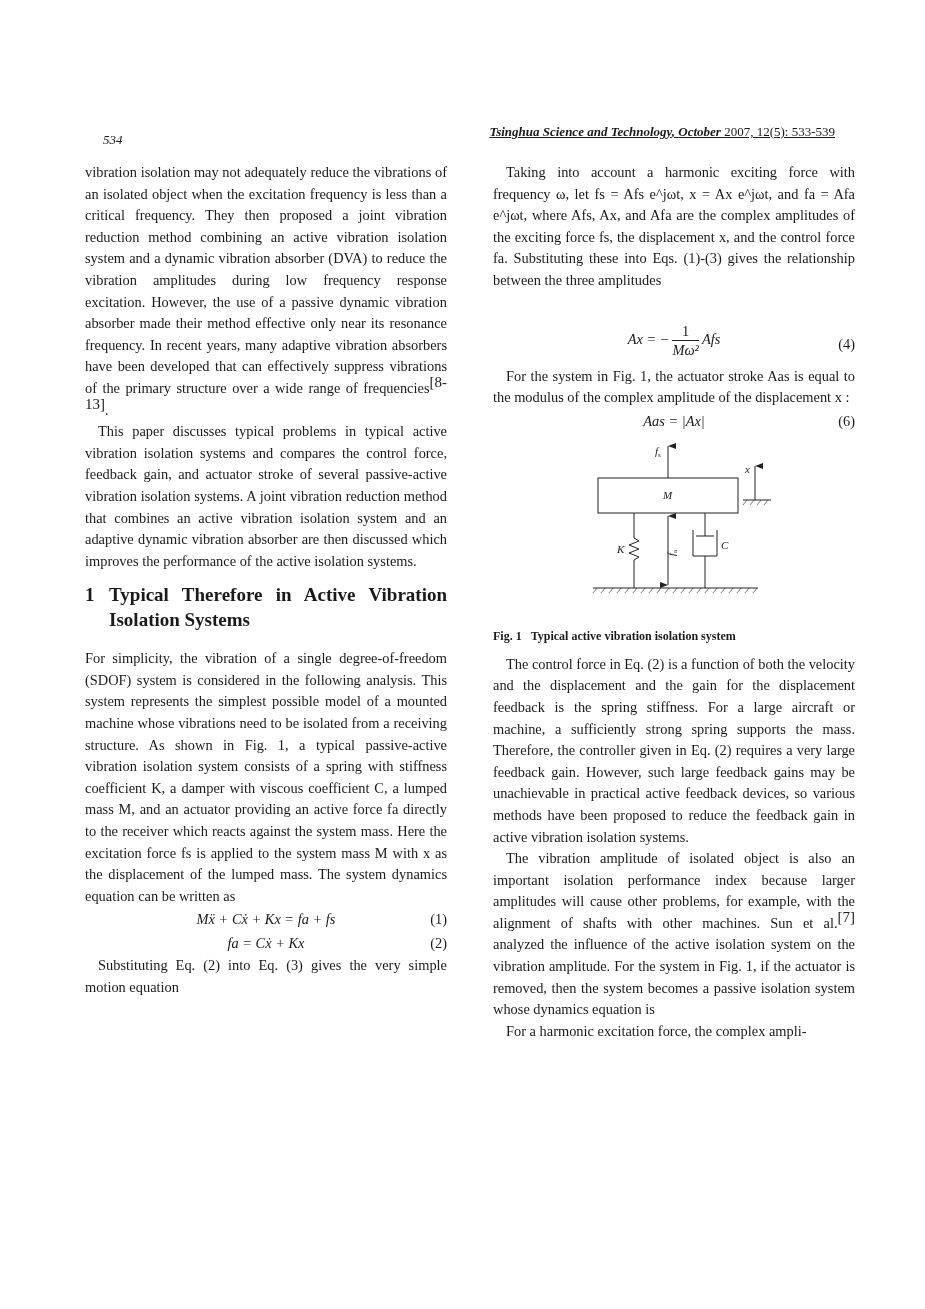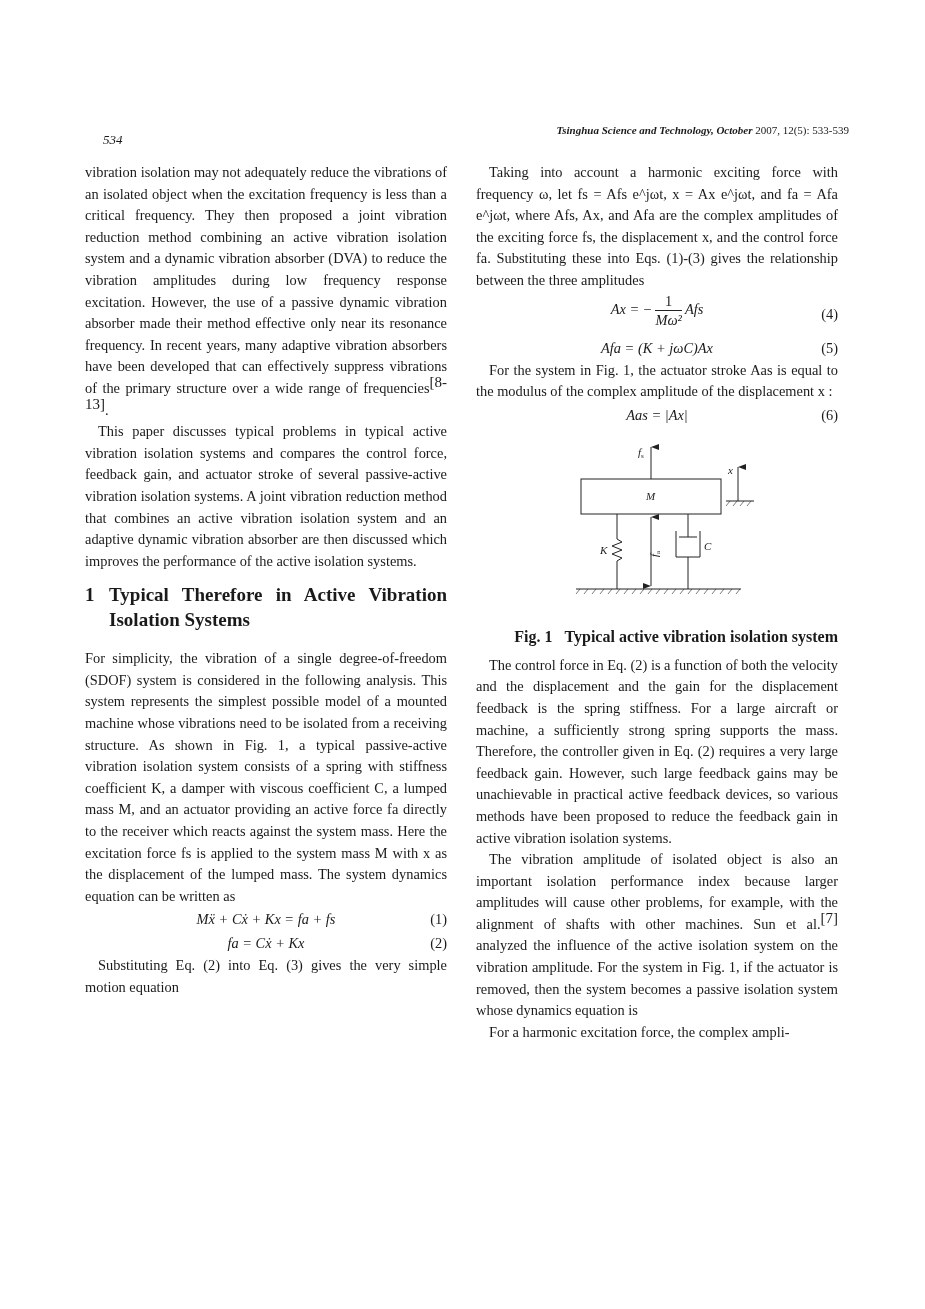--- a/index.html
+++ b/index.html
@@ -1,33 +1,33 @@
 <!DOCTYPE html>
 <html><head>
 <meta charset="utf-8">
 <style>
   html, body { margin:0; padding:0; background:#fff; }
   body { width:925px; height:1309px; position:relative; overflow:hidden;
          font-family:"Liberation Serif","DejaVu Serif",serif; color:#1a1a1a; }
   .hdr-left { position:absolute; left:103px; top:132px; font-size:13px;font-style:italic; }
-  .hdr-right { position:absolute; right:76px; top:124px; font-size:11px; }
+  .hdr-right { position:absolute; right:90px; top:124px; font-size:13px;text-decoration:underline; }
   .hdr-right i { font-weight:bold; font-style:italic; }
   .col { position:absolute; width:362px; font-size:14.4px; line-height:21.6px; text-align:justify; }
   .col-left { left:85px; top:162px; }
-  .col-right { left:476px; top:162px; }
+  .col-right { left:493px; top:162px; }
   p { margin:0; }
   p.ind { text-indent:13px; }
   .eq { position:relative; height:24px; line-height:24px; text-align:center; font-style:italic; }
   .eq .num { position:absolute; right:0; top:0; font-style:normal; }
-  .eq.tall { height:44px; }
+  .eq.tall { height:44px;margin-top:30px; }
   .sec { font-weight:bold; font-size:19px; line-height:25px; margin:10px 0 16px 0; display:flex; }
   .sec .n { width:32px; }
   sub, sup { font-size:15px; line-height:0; }
-  .fig { position:relative; height:190px; margin:12px 0 0 0; }
-  .figcap { text-align:right; font-weight:bold; font-size:16px; line-height:16px; margin:0 0 10px 0; }
+  .fig { position:relative; height:190px; margin:5px 0 0 0; }
+  .figcap { text-align:left; font-weight:bold; font-size:12px; line-height:16px; margin:0 0 10px 0; }
   .frac { display:inline-block; vertical-align:middle; text-align:center; margin:0 3px; }
   .frac span { display:block; line-height:18px; }
   .frac .top { border-bottom:1px solid #222; padding:0 2px; font-style:normal; }
 </style>
 </head>
 <body>
 
 <div>
   <span class="hdr-left">534</span>
   <span class="hdr-right">
@@ -48,21 +48,20 @@
   <div class="eq"><span>fa = Cẋ + Kx</span><span class="num">(2)</span></div>
   <p class="ind">Substituting Eq. (2) into Eq. (3) gives the very simple motion equation</p>
 </div>
 
 <div class="col col-right">
   <p class="ind">Taking into account a harmonic exciting force with frequency ω, let fs = Afs e^jωt, x = Ax e^jωt, and fa = Afa e^jωt, where Afs, Ax, and Afa are the complex amplitudes of the exciting force fs, the displacement x, and the control force fa. Substituting these into Eqs. (1)-(3) gives the relationship between the three amplitudes</p>
   <div class="eq tall">
     <span>Ax = −</span><span class="frac"><span class="top">1</span><span>Mω²</span></span><span>Afs</span>
     <span class="num" style="top:10px">(4)</span>
   </div>
-  <div class="eq"><span>Afa = (K + jωC)Ax</span><span class="num">(5)</span></div>
   <p class="ind">For the system in Fig. 1, the actuator stroke Aas is equal to the modulus of the complex amplitude of the displacement x :</p>
   <div class="eq"><span>Aas = |Ax|</span><span class="num">(6)</span></div>
 
   <div class="fig">
     <svg width="362" height="190" viewBox="0 0 362 190">
       <defs>
         <marker id="ah" markerWidth="6" markerHeight="8" refX="3" refY="0" orient="auto-start-reverse" markerUnits="userSpaceOnUse">
           <path d="M0,8 L3,0 L6,8 Z" fill="#222"></path>
         </marker>
       </defs>

